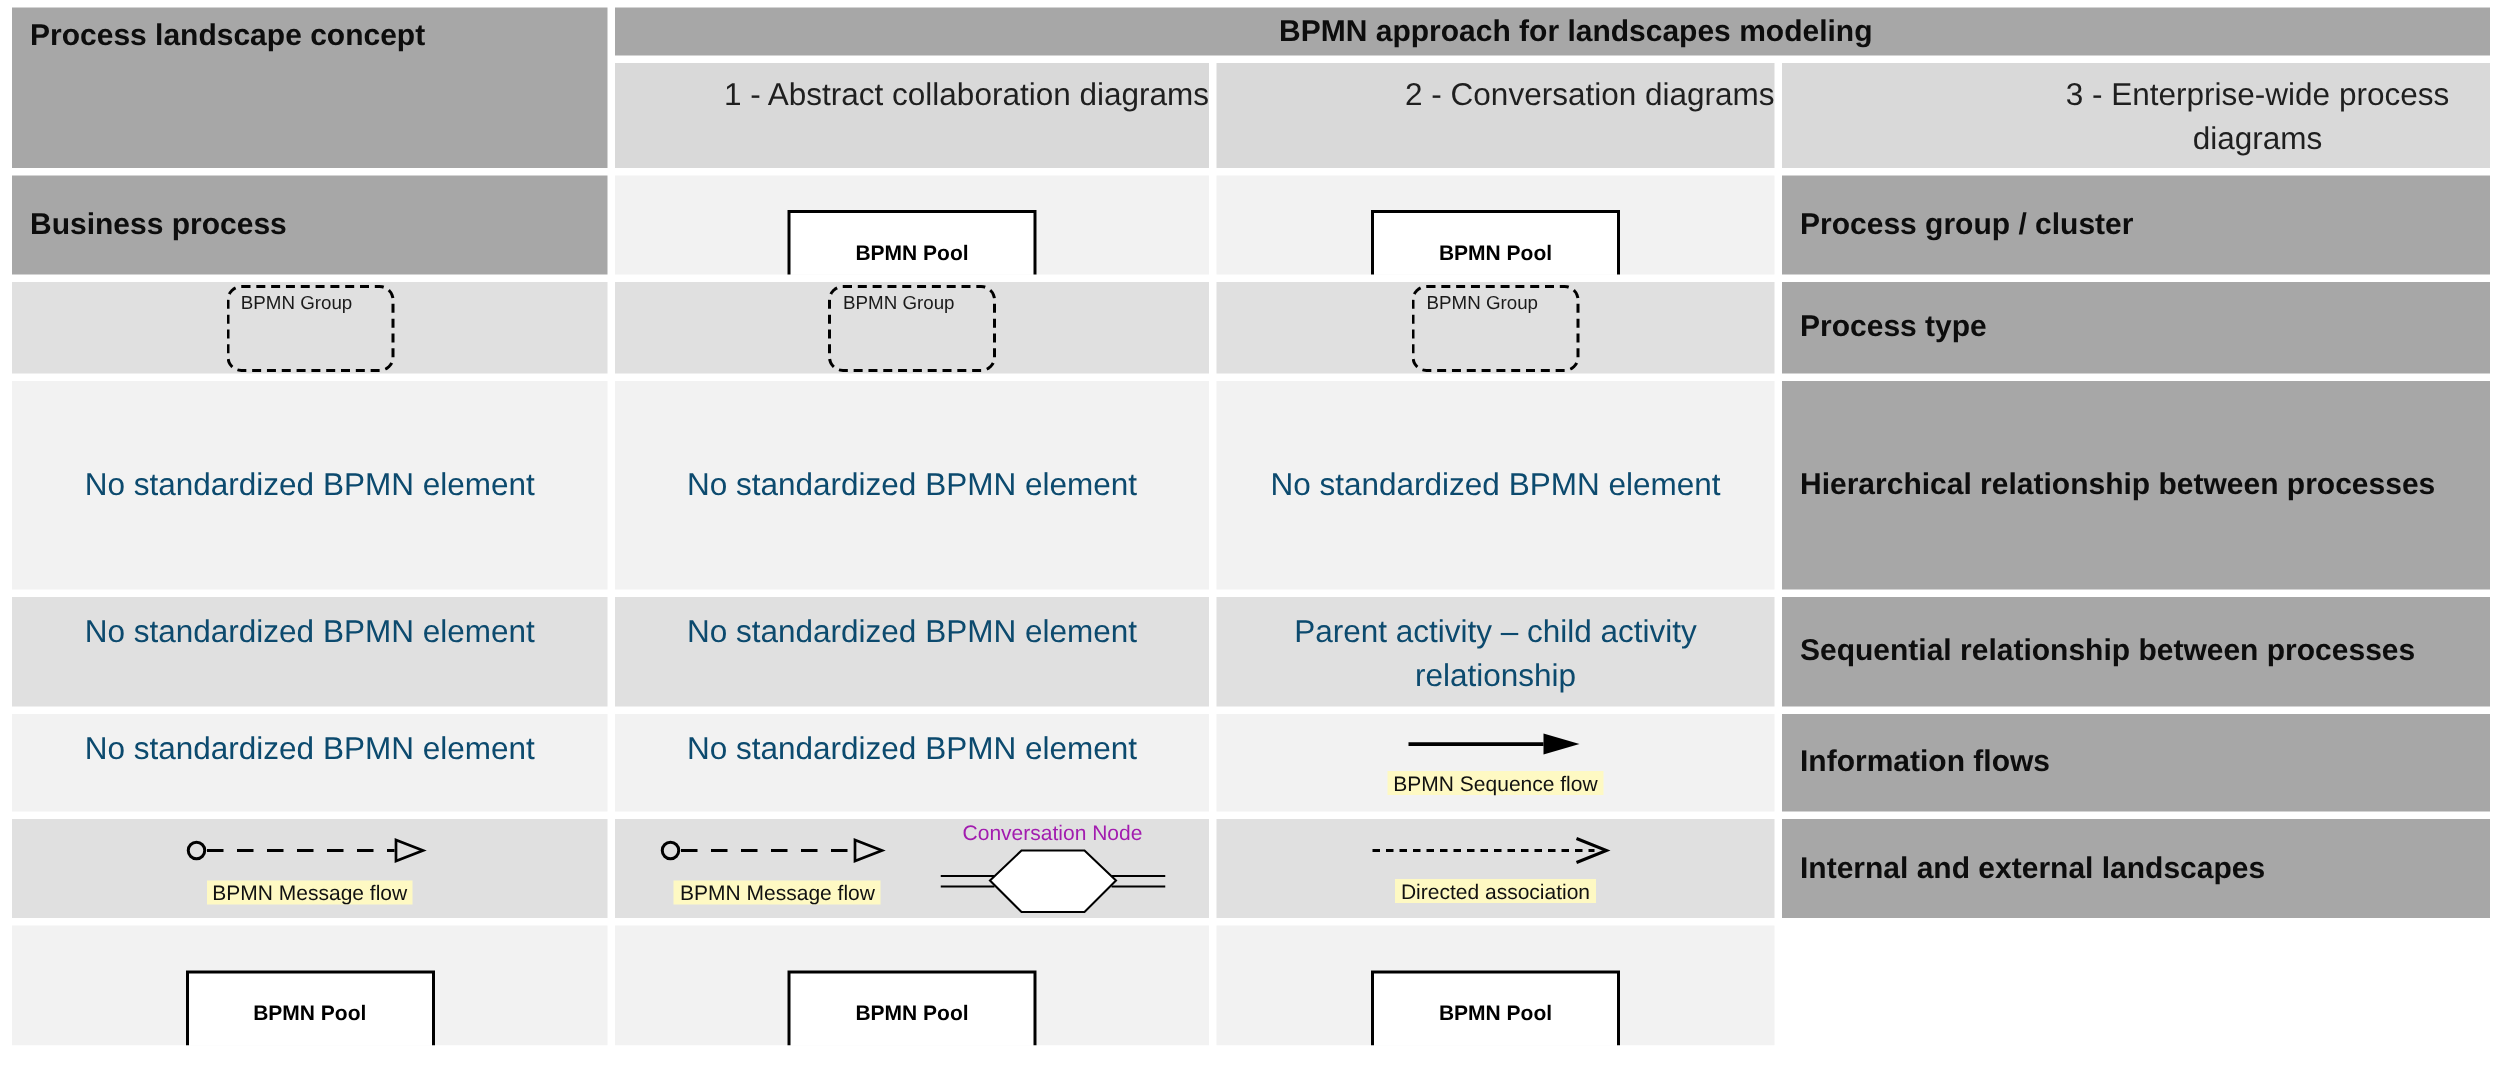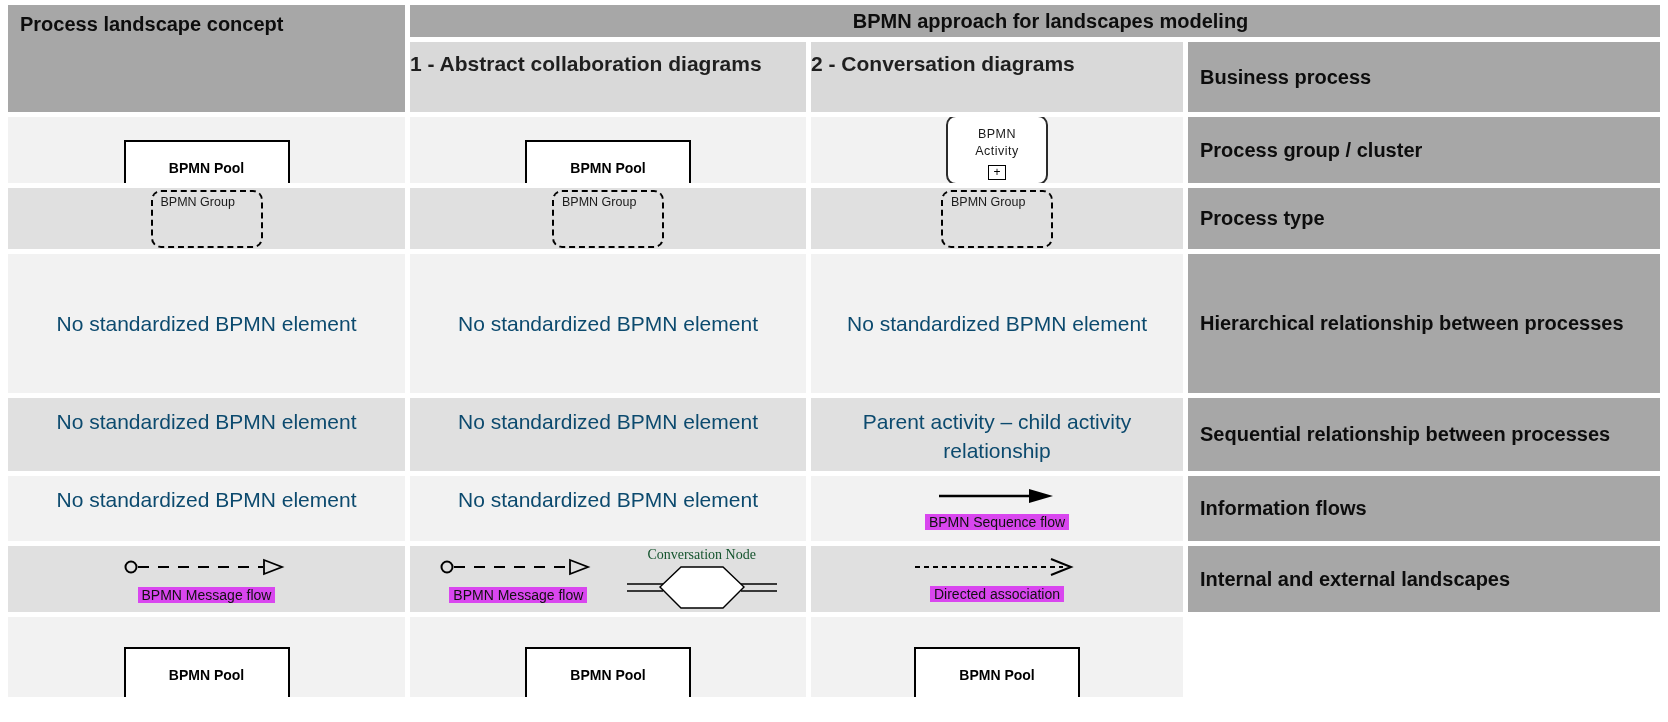--- a/index.html
+++ b/index.html
@@ -20,21 +20,21 @@
   .g  {background:#a7a7a7;}   
   .sg {background:#d9d9d9;}   
   .lt {background:#f2f2f2;}   
   .dk {background:#e0e0e0;}   
 
   
   .corner{grid-column:1; grid-row:1 / 3; align-items:flex-start; padding:6px 12px;}
   .corner span, .lblcell span{font-weight:bold; font-size:20px; color:#0d0d0d; line-height:1.35;}
   .head{grid-column:2 / 5; align-items:center; justify-content:center;}
   .head span{font-weight:bold; font-size:20px; color:#0d0d0d;margin-left:31px;}
-  .sub{align-items:flex-start; justify-content:flex-start; padding-top:7px; text-align:center;font-weight:bold;}
+  .sub{align-items:flex-start; justify-content:flex-end; padding-top:7px; text-align:center;}
   .sub span{font-size:21px; color:#1f1f1f; line-height:1.4;}
   .wrap3{max-width:310px; display:inline-block;}
   .lblcell{align-items:center; padding:6px 12px;}
 
   
   .center{align-items:center; justify-content:center;}
   .vtop{align-items:flex-start; justify-content:center; padding-top:9px;}
   .txt{font-size:21px; color:#0c4a6e; text-align:center; line-height:1.4;}
   .wrap-parent{max-width:380px; display:inline-block;}
 
@@ -54,22 +54,22 @@
     position:absolute; bottom:3px; left:50%; transform:translateX(-50%);
     width:16px; height:13px; border:1px solid #000; background:#fff;
     font-size:12px; line-height:12px; text-align:center; color:#000;
   }
   .group{
     width:112px; height:58px; border:2px dashed #000; border-radius:10px;
     padding:3px 0 0 8px; box-sizing:border-box;
     font-size:12.5px; color:#1a1a1a;
   }
   .flowgrp{display:flex; flex-direction:column; align-items:center;}
-  .flbl{background:#d946ef; font-size:14px; color:#111; padding:0 4px; margin-top:9px; white-space:nowrap;}
-  .cnlbl{font-size:14px; color:#14532d; margin-bottom:1px; white-space:nowrap;font-family:Liberation Serif, serif;}
+  .flbl{background:#fef9c3; font-size:14px; color:#111; padding:0 4px; margin-top:9px; white-space:nowrap;}
+  .cnlbl{font-size:14px; color:#a21caf; margin-bottom:1px; white-space:nowrap;}
   .dualflow{display:flex; align-items:center; justify-content:space-evenly; width:100%;}
   svg{display:block;}
 </style>
 </head>
 <body>
 
 <div class="tbl">
 
   <div class="cell g corner">
     <span>Process landscape concept</span>
@@ -77,38 +77,35 @@
   <div class="cell g head">
     <span>BPMN approach for landscapes modeling</span>
   </div>
 
   <div class="cell sg sub">
     <span>1 - Abstract collaboration diagrams</span>
   </div>
   <div class="cell sg sub">
     <span>2 - Conversation diagrams</span>
   </div>
+  <div class="cell sg sub">
+    <span class="wrap3">3 - Enterprise-wide process diagrams</span>
+  </div>
 
   <div class="cell g lblcell">
     <span>Business process</span>
   </div>
   <div class="cell lt center">
     <div class="pool">
       <span>BPMN Pool</span>
     </div>
   </div>
   <div class="cell lt center">
     <div class="pool">
       <span>BPMN Pool</span>
-    </div>
-  </div>
-  <div class="cell lt center">
-    <div class="activity">
-      <span class="act-txt">BPMN Activity</span>
-      <span class="act-marker">+</span>
     </div>
   </div>
 
   <div class="cell g lblcell">
     <span>Process group / cluster</span>
   </div>
   <div class="cell dk center">
     <div class="group">
       <span>BPMN Group</span>
     </div>

